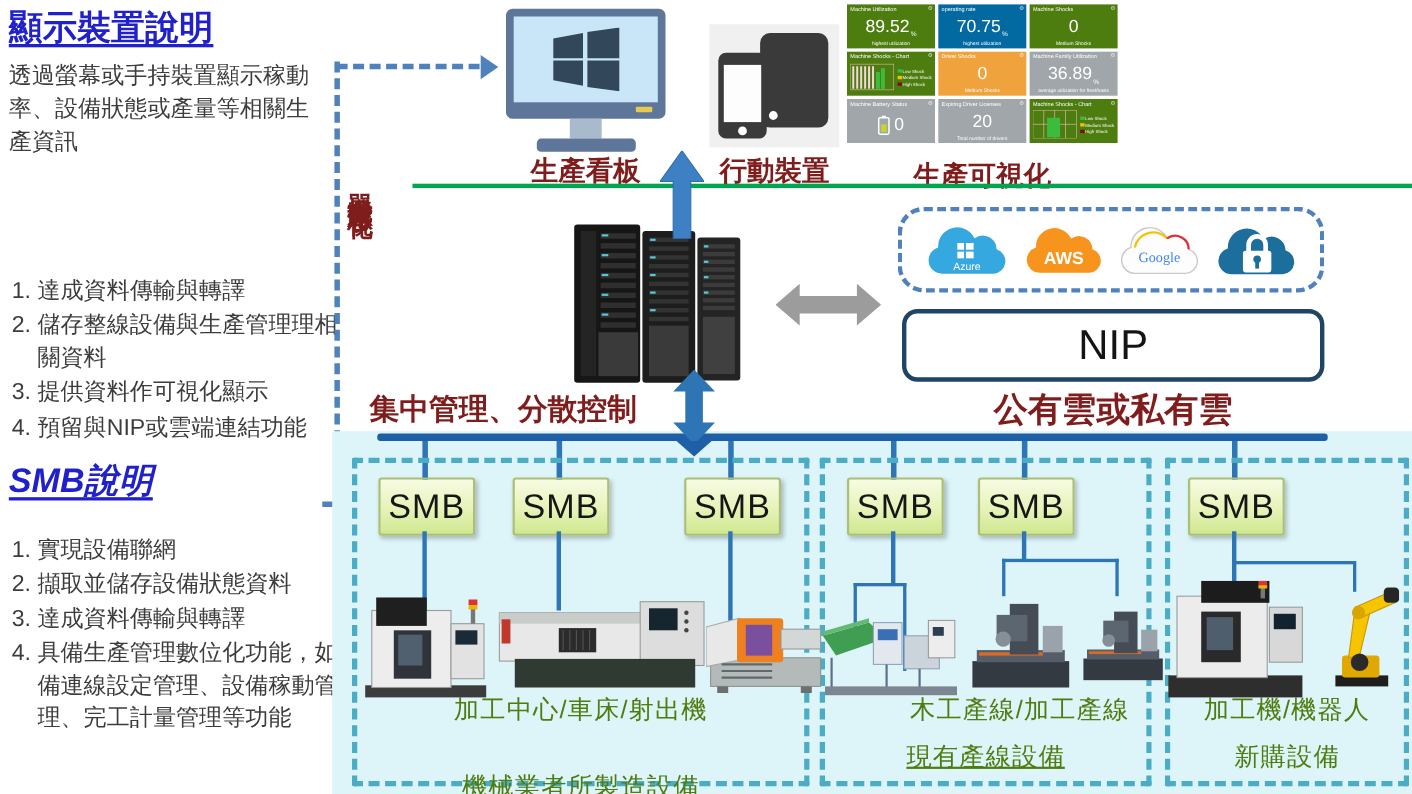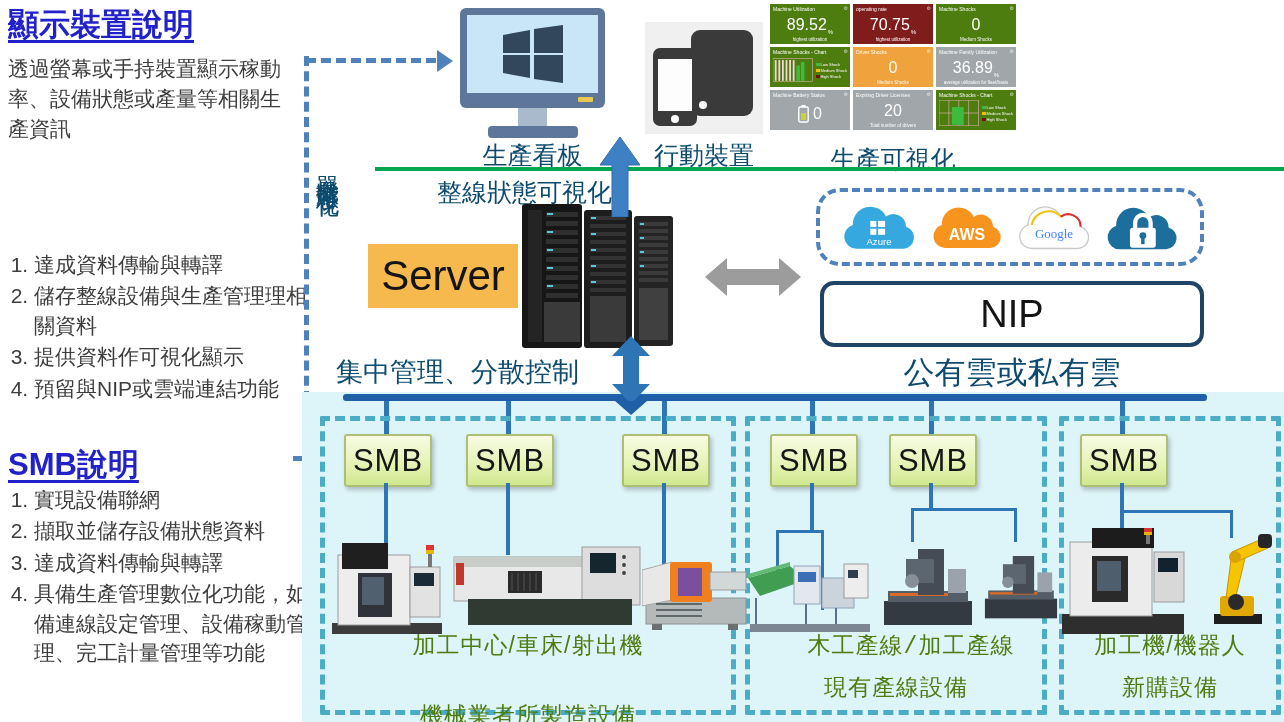--- a/index.html
+++ b/index.html
@@ -3,34 +3,34 @@
 <meta charset="utf-8">
 <style>
   html,body{margin:0;padding:0;background:#fff;}
   #canvas{position:relative;width:1284px;height:722px;background:#fff;overflow:hidden;
           font-family:"Liberation Sans","DejaVu Sans",sans-serif;color:#222;}
   .abs{position:absolute;}
   .hd{font-weight:bold;font-size:31px;color:#2121CC;text-decoration:underline;text-underline-offset:5px;}
   .body-txt{font-size:21px;color:#3C3C3C;line-height:1.42;}
   .num-list{margin:0;padding-left:26px;font-size:21px;color:#3C3C3C;line-height:1.40;}
   .num-list li{margin:0 0 2px 0;}
-  .cjk-label{font-weight:normal;color:#0c4a6e;}
+  .cjk-label{font-weight:bold;color:#7f1d1d;}
   .dash-v{border-left:5px dashed #4F81BD;}
   .dash-h{border-top:5px dashed #4F81BD;}
   .group-box{border:5px dashed #4BACC6;border-radius:2px;}
   .smb{width:84px;height:49px;display:flex;align-items:center;justify-content:center;
        font-size:31px;color:#161616;letter-spacing:1px;
        background:linear-gradient(180deg,#F7FBE3 0%,#E6F3B8 55%,#CFE88F 100%);
        border:2px solid #ADBF74;border-radius:3px;box-shadow:2px 3px 4px rgba(0,0,0,.22);}
   .conn{background:#2E75B6;}
   .glabel{font-size:23px;color:#4d7c0f;text-align:center;letter-spacing:1px;font-weight:500;}
   
   .dash-grid{display:grid;grid-template-columns:repeat(3,80px);grid-auto-rows:40px;gap:3px;}
   .tile{position:relative;color:#fff;overflow:hidden;display:flex;flex-direction:column;}
-  .t-red{background:#4d7c0f;} .t-blue{background:#7f1d1d;} .t-orange{background:#F0A33C;} .t-gray{background:#A1A6AA;}
+  .t-red{background:#4d7c0f;} .t-blue{background:#0369a1;} .t-orange{background:#F0A33C;} .t-gray{background:#A1A6AA;}
   .tile-title{font-size:5px;padding:2px 3px 0 3px;white-space:nowrap;}
   .tile-gear{position:absolute;top:1px;right:2px;font-size:5px;opacity:.75;}
   .tile-val{flex:1;display:flex;align-items:center;justify-content:center;font-size:16px;font-weight:300;line-height:1;}
   .tile-val .unit{font-size:6px;margin-left:1px;align-self:flex-end;padding-bottom:2px;}
   .tile-sub{font-size:4.5px;text-align:center;padding-bottom:2px;white-space:nowrap;}
   .leg{display:flex;flex-direction:column;gap:1px;justify-content:center;}
   .leg-row{display:flex;align-items:center;gap:1px;font-size:4px;white-space:nowrap;}
   .leg-sq{width:4px;height:3px;display:inline-block;}
   .cloud-wrap{display:flex;align-items:center;justify-content:center;gap:2px;height:100%;}
 </style>
@@ -42,21 +42,21 @@
   <div class="abs hd" style="left:8px;top:4px;">顯示裝置說明</div>
   <div class="abs body-txt" style="left:8px;top:54px;width:288px;">透過螢幕或手持裝置顯示稼動率、設備狀態或產量等相關生產資訊</div>
 
   <ol class="abs num-list" style="left:8px;top:250px;width:292px;">
     <li>達成資料傳輸與轉譯</li>
     <li>儲存整線設備與生產管理理相關資料</li>
     <li>提供資料作可視化顯示</li>
     <li>預留與NIP或雲端連結功能</li>
   </ol>
 
-  <div class="abs hd" style="left:8px;top:444px;">SMB說明</div>
+  <div class="abs hd" style="left:8px;top:416px;font-style:italic;">SMB說明</div>
   <ol class="abs num-list" style="left:8px;top:485px;width:296px;">
     <li>實現設備聯網</li>
     <li>擷取並儲存設備狀態資料</li>
     <li>達成資料傳輸與轉譯</li>
     <li>具備生產管理數位化功能，如設備連線設定管理、設備稼動管理、完工計量管理等功能</li>
   </ol>
 
   <div class="abs dash-v" style="left:304px;top:56px;height:406px;width:0;"></div>
   <div class="abs dash-h" style="left:306px;top:58px;width:130px;height:0;"></div>
   <div class="abs" style="left:437px;top:50px;width:0;height:0;border-left:16px solid #4F81BD;border-top:11px solid transparent;border-bottom:11px solid transparent;"></div>
@@ -223,29 +223,25 @@
               <span class="leg-sq" style="background:#7E0B0B"></span>
               <span>High Shock</span>
             </div>
         </div>
       </div>
     </div>
   </div>
   <div class="abs cjk-label" style="left:770px;top:143px;width:246px;font-size:25px;text-align:center;">生產可視化</div>
 
   <div class="abs" style="left:375px;top:167px;width:909px;height:4px;background:#00A550;"></div>
-  <div class="abs cjk-label" style="left:437px;top:176px;font-size:25px;white-space:nowrap;">整線狀態可視化</div>
 
   <svg class="abs" style="left:600px;top:137px;z-index:4;" width="40" height="80" viewBox="0 0 40 80">
     <polygon points="20,0 40,28 28,28 28,80 12,80 12,28 0,28" fill="#3E80C4" stroke="#2E6CAE" stroke-width="1"></polygon>
   </svg>
 
-  <div class="abs" style="left:368px;top:244px;width:150px;height:64px;background:#F6B94D;display:flex;align-items:center;justify-content:center;font-size:42px;color:#141414;">
-    <span>Server</span>
-  </div>
 
   <svg class="abs" style="left:520px;top:198px;" width="155" height="152" viewBox="0 0 155 152">
     <rect x="2" y="6" width="60" height="144" rx="3" fill="#161616"></rect>
     <rect x="8" y="12" width="14" height="132" fill="#242424"></rect>
     <g fill="#2F2F2F">
       <rect x="26" y="14" width="32" height="5"></rect>
         <rect x="26" y="23" width="32" height="5"></rect>
         <rect x="26" y="32" width="32" height="5"></rect>
       <rect x="26" y="41" width="32" height="5"></rect>
         <rect x="26" y="50" width="32" height="5"></rect>
@@ -499,18 +495,18 @@
     <rect x="14" y="64" width="34" height="20" rx="3" fill="#E0A800"></rect>
     <polygon points="20,66 30,64 40,22 26,20" fill="#F6C500" stroke="#C79600"></polygon>
     <polygon points="26,20 30,30 62,16 58,6" fill="#F6C500" stroke="#C79600"></polygon>
     <circle cx="29" cy="25" r="6" fill="#D9A400"></circle>
     <rect x="52" y="2" width="14" height="14" rx="4" fill="#262626"></rect>
     <circle cx="30" cy="70" r="8" fill="#2A2A2A"></circle>
   </svg>
 
   <div class="abs glabel" style="left:320px;top:630px;width:416px;">加工中心/車床/射出機</div>
   <div class="abs glabel" style="left:320px;top:700px;width:416px;">機械業者所製造設備</div>
-  <div class="abs glabel" style="left:760px;top:630px;width:302px;font-family:Liberation Mono, monospace;">木工產線/加工產線</div>
-  <div class="abs glabel" style="left:745px;top:672px;width:302px;">現有產線設備</div>
+  <div class="abs glabel" style="left:776px;top:630px;width:302px;">木工產線/加工產線</div>
+  <div class="abs glabel" style="left:745px;top:672px;width:302px;text-decoration:underline;">現有產線設備</div>
   <div class="abs glabel" style="left:1059px;top:630px;width:222px;">加工機/機器人</div>
   <div class="abs glabel" style="left:1059px;top:672px;width:222px;">新購設備</div>
 
 </div>
 
 </body></html>

